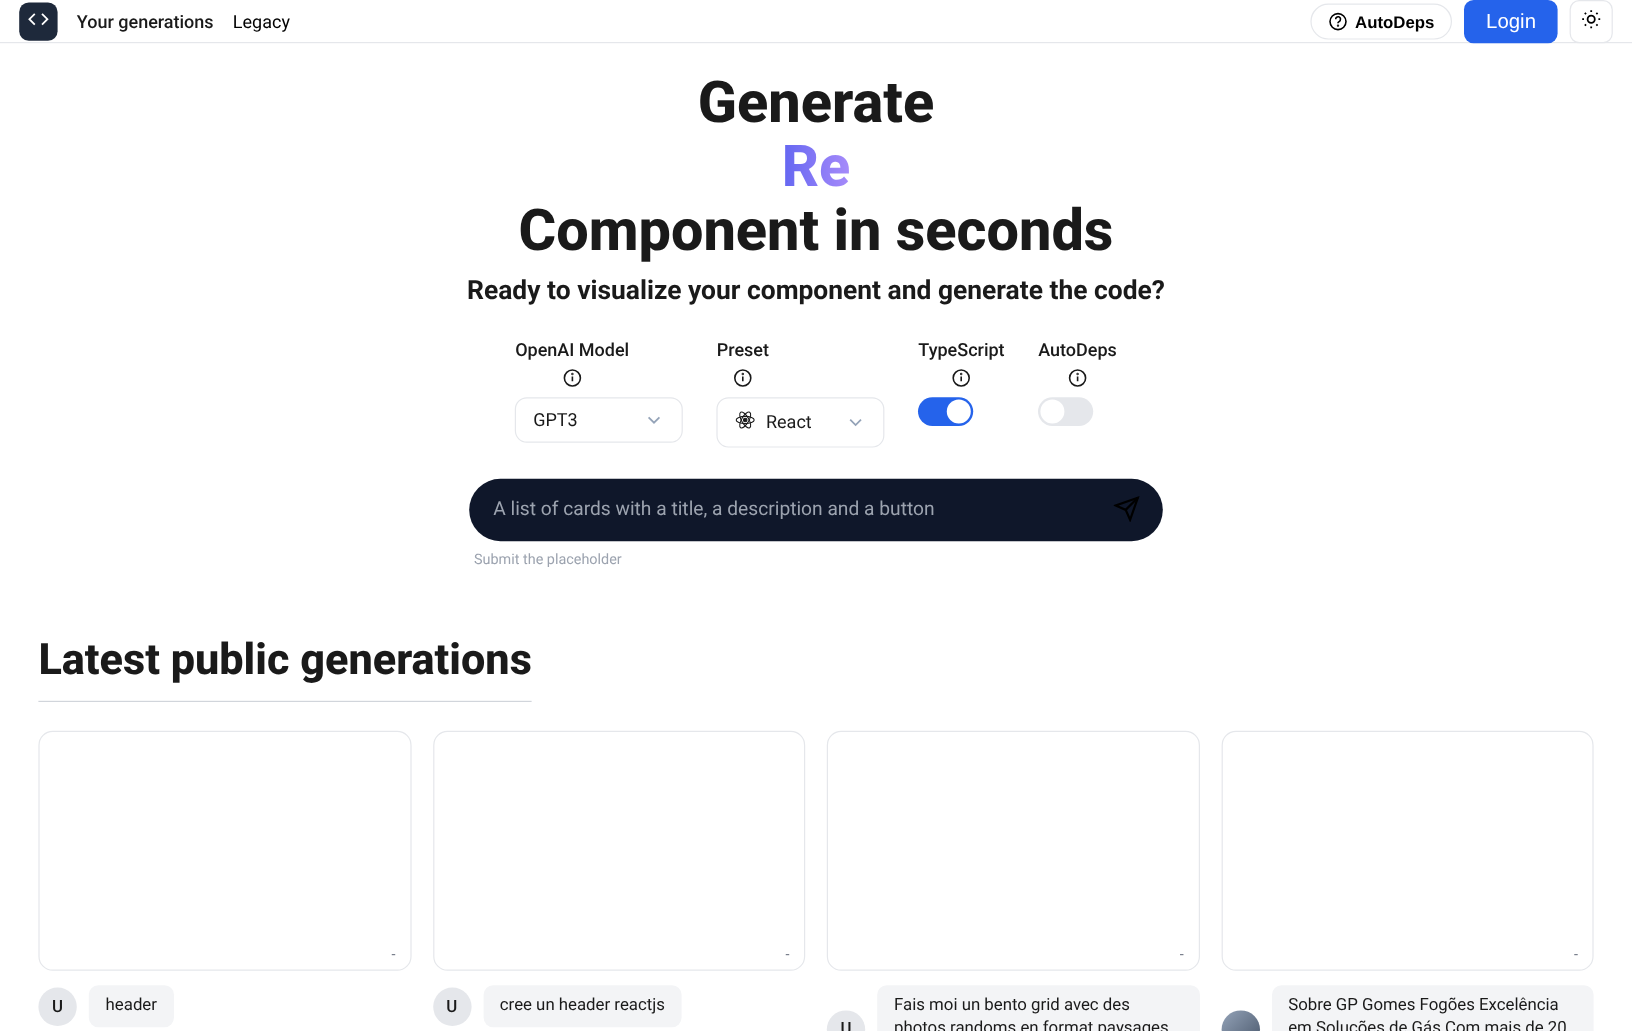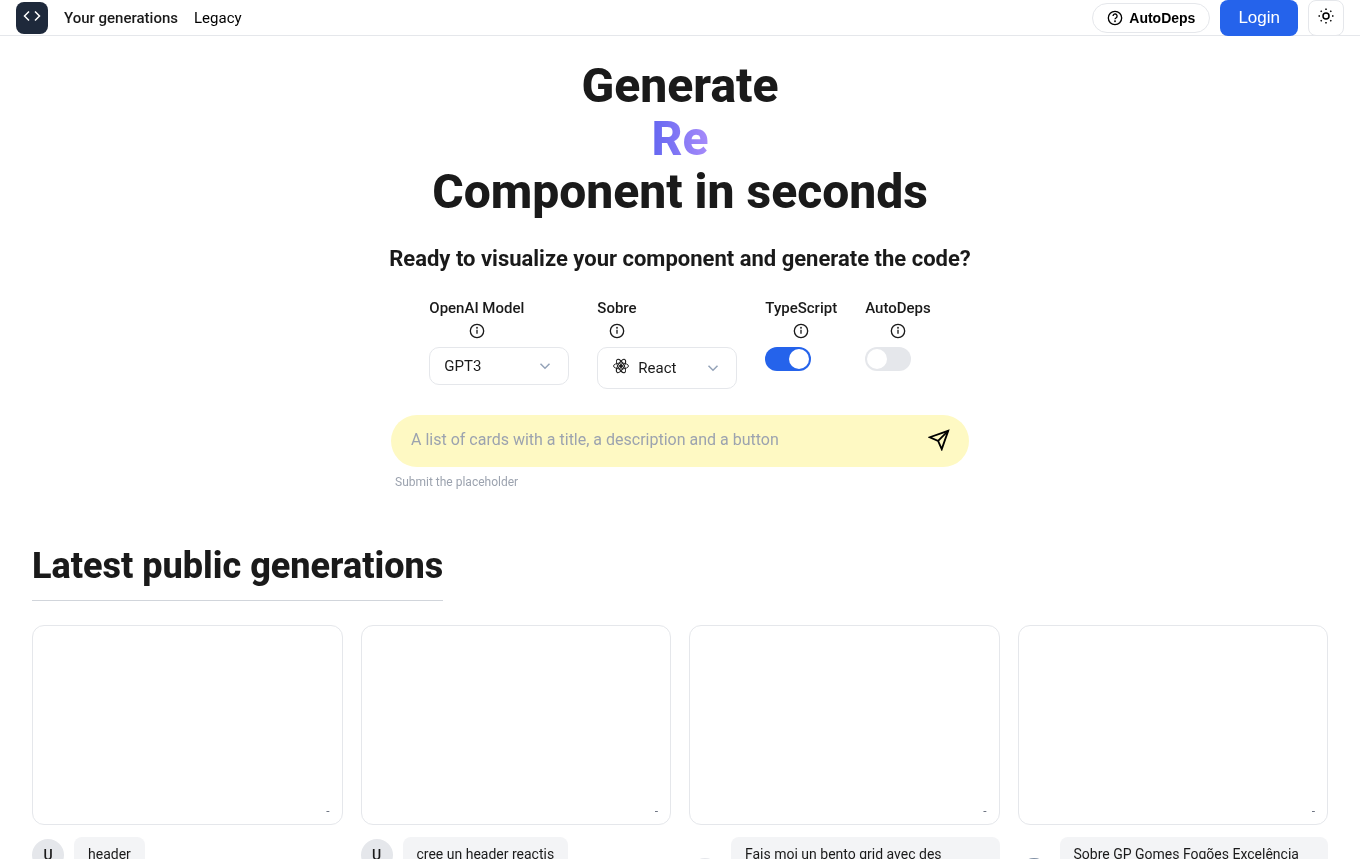--- a/index.html
+++ b/index.html
@@ -9,37 +9,37 @@
     .logo { width:32px; height:32px; background:#1e293b; border-radius:8px; display:flex; align-items:center; justify-content:center; color:#fff; }
     .nav-link { font-size:15px; font-weight:500; }
     .nav-link.inactive { color:#000000; font-weight:400; }
     .header-right { display:flex; align-items:center; gap:10px; }
     .feedback-btn { display:flex; align-items:center; gap:6px; padding:6px 14px; border:1px solid #e5e7eb; border-radius:20px; background:#fff; font-weight:600; font-size:14px; cursor:pointer; }
     .login-btn { padding:8px 18px; background:#2563eb; color:#fff; border:none; border-radius:8px; font-weight:500; font-size:17px; cursor:pointer; }
     .theme-btn { width:36px; height:36px; border:1px solid #e5e7eb; border-radius:8px; background:#fff; display:flex; align-items:center; justify-content:center; cursor:pointer; }
     .hero { text-align:center; padding:24px 12px 16px; }
     .hero h1 { font-size:48px; font-weight:800; line-height:1.1; }
     .hero .accent { background: linear-gradient(90deg, #6366f1 0%, #a78bfa 100%); -webkit-background-clip:text; background-clip:text; -webkit-text-fill-color:transparent; }
-    .hero h2 { font-size:22px; font-weight:700; margin-top:28px; }
+    .hero h2 { font-size:22px; font-weight:700; margin-top:12px; }
     .controls { display:flex; justify-content:center; gap:28px; margin-top:28px; align-items:flex-start; }
     .control { display:flex; flex-direction:column; align-items:flex-start; gap:8px; }
     .control-label { font-size:15px; font-weight:500; display:flex; align-items:center; gap:6px;flex-direction:column; }
     .info-icon { width:16px; height:16px; display:inline-flex; align-items:center; justify-content:center; }
     .select { display:flex; align-items:center; gap:24px; padding:9px 14px; border:1px solid #e5e7eb; border-radius:10px; background:#fff; font-size:15px; cursor:pointer; min-width:140px; justify-content:space-between; }
     .select .left { display:flex; align-items:center; gap:8px; }
     .chevron { width:18px; height:18px; color:#94a3b8; }
     .toggle { width:46px; height:24px; border-radius:20px; position:relative; cursor:pointer; }
     .toggle .knob { width:20px; height:20px; background:#fff; border-radius:50%; position:absolute; top:2px; transition:left .2s; }
     .toggle.on { background:#2563eb; }
     .toggle.on .knob { left:24px; }
     .toggle.off { background:#e5e7eb; }
     .toggle.off .knob { left:2px; }
     .prompt-row { display:flex; justify-content:center; margin-top:26px; }
     .prompt-wrap { width:578px; }
-    .prompt-box { display:flex; align-items:center; background:#fef9c3; border-radius:28px; padding:6px 10px 6px 20px; }
+    .prompt-box { display:flex; align-items:center; background:#0f172a; border-radius:28px; padding:6px 10px 6px 20px; }
     .prompt-input { flex:1; border:none; background:transparent; resize:none; height:38px; font-size:16px; color:#6b7280; outline:none; padding-top:8px; font-family:inherit; }
     .prompt-input::placeholder { color:#9ca3af; }
     .send-btn { width:40px; height:40px; border-radius:50%; display:flex; align-items:center; justify-content:center; background:transparent; border:none; cursor:pointer; }
     .hint { font-size:12px; color:#9ca3af; margin-top:8px; margin-left:4px; }
     .section-title { font-size:36px; font-weight:800; margin:40px 0 0 32px; position:relative; display:inline-block; padding-bottom:14px; }
     .section-title::after { content:""; position:absolute; left:0; bottom:0; width:100%; height:1px; background:#d1d5db; }
     .grid { display:grid; grid-template-columns:repeat(4, 1fr); gap:18px; padding:24px 32px 0; }
     .card { border:1px solid #e5e7eb; border-radius:12px; height:200px; position:relative; }
     .card .dash { position:absolute; bottom:6px; right:12px; font-size:12px; color:#6b7280; }
     .caption-row { display:flex; align-items:center; gap:10px; margin-top:12px; }
@@ -116,21 +116,21 @@
         <span class="chevron">
           <svg width="18" height="18" viewBox="0 0 24 24" fill="none" stroke="currentColor" stroke-width="2">
               <polyline points="6 9 12 15 18 9"></polyline>
             </svg>
         </span>
       </div>
     </div>
 
     <div class="control">
       <div class="control-label">
-        <span>Sobre</span>
+        <span>Preset</span>
         <span class="info-icon">
           <svg width="16" height="16" viewBox="0 0 24 24" fill="none" stroke="currentColor" stroke-width="2">
               <circle cx="12" cy="12" r="10"></circle>
               <line x1="12" y1="10" x2="12" y2="16"></line>
               <circle cx="12" cy="7" r="0.5" fill="currentColor"></circle>
             </svg>
         </span>
       </div>
       <div class="select">
         <div class="left">

